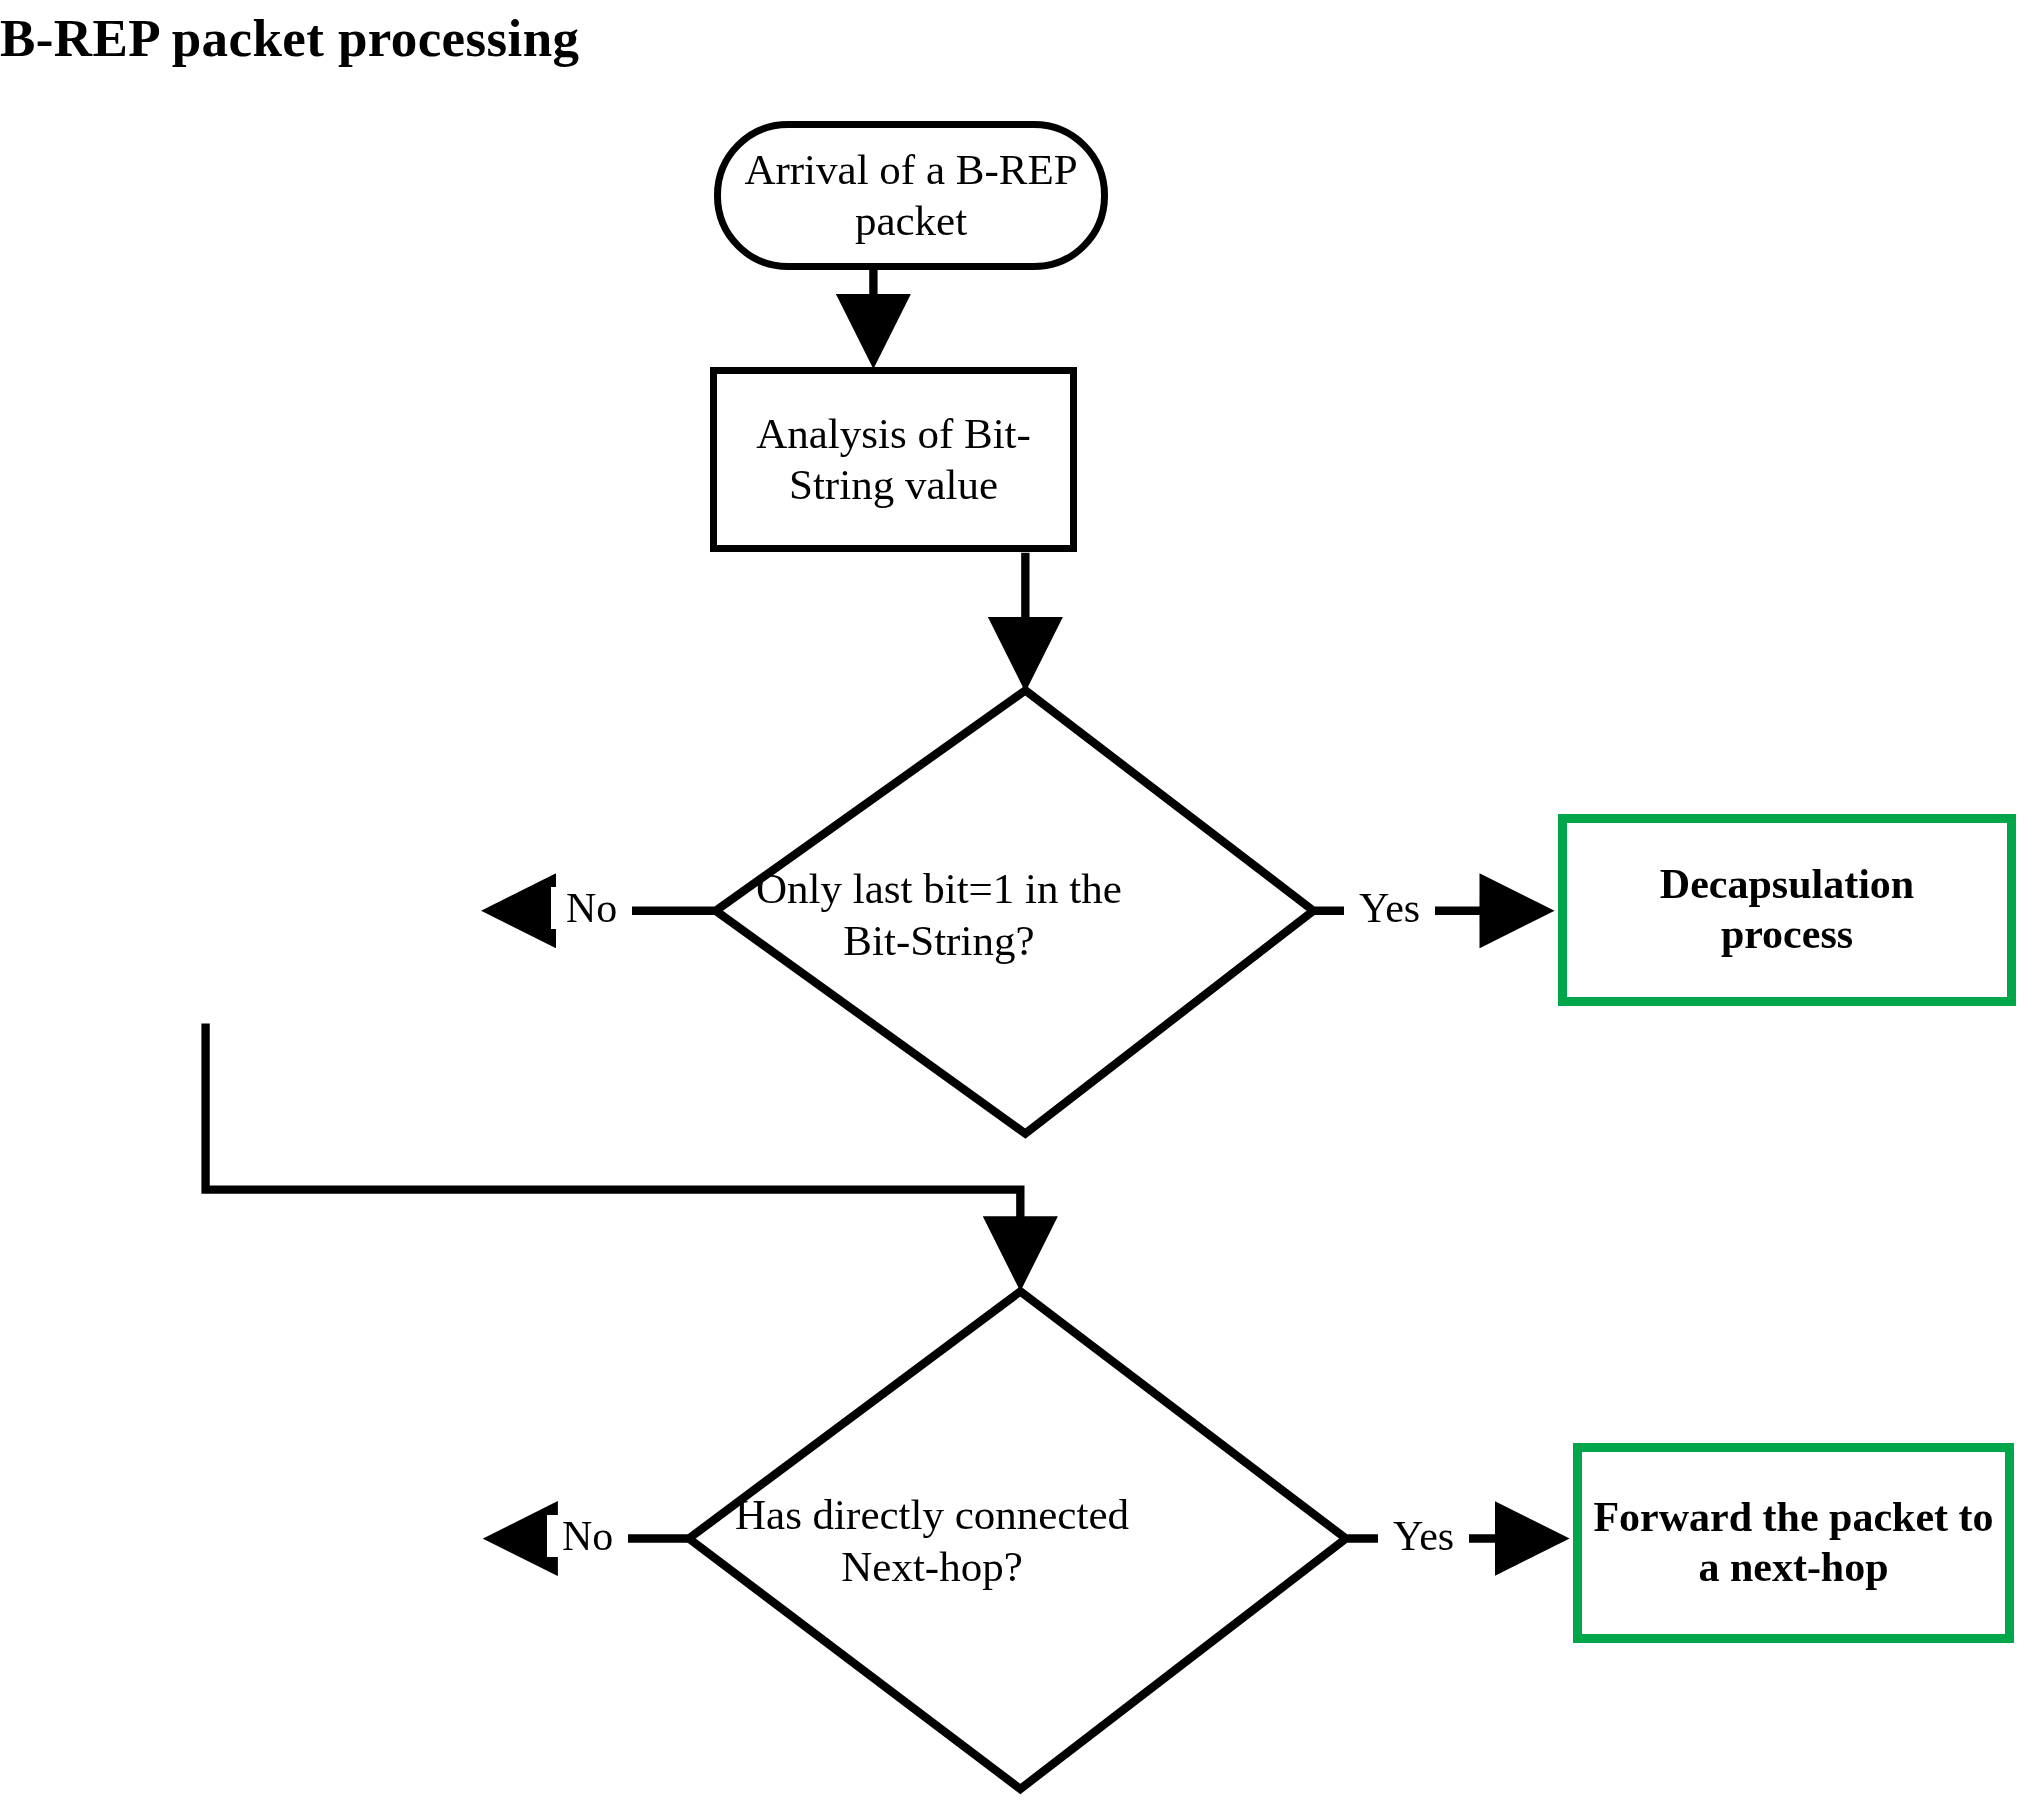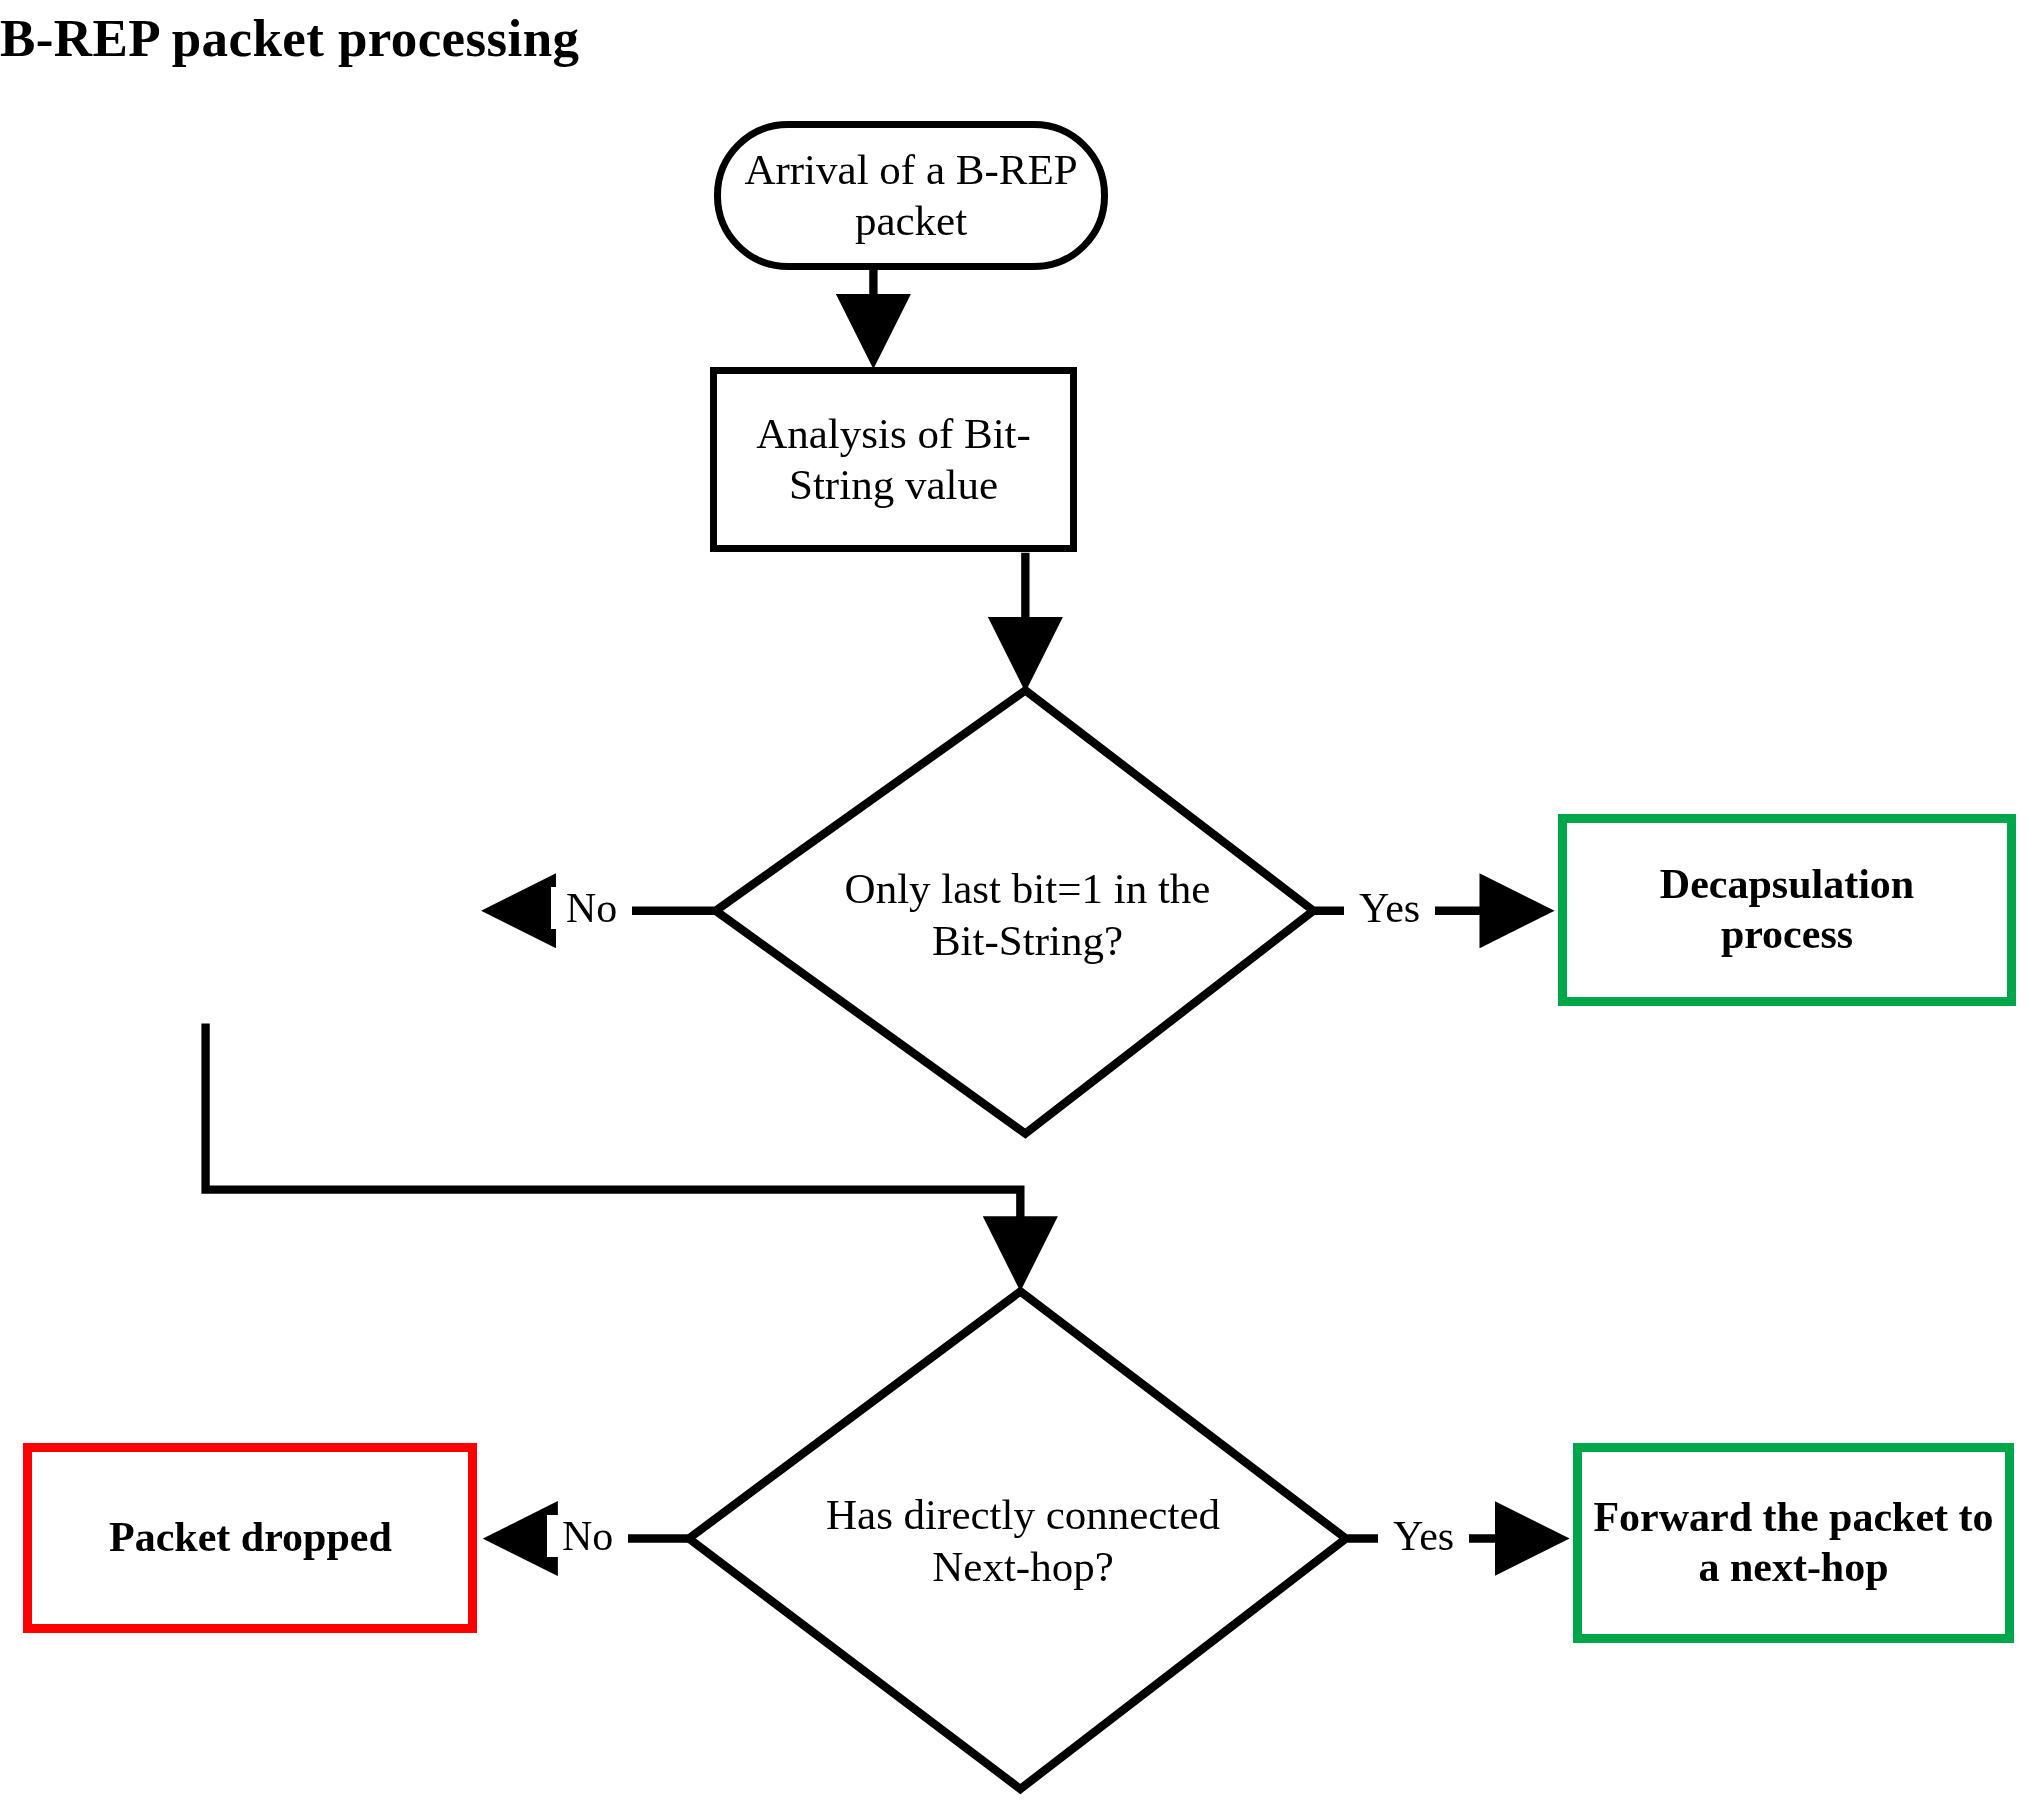--- a/index.html
+++ b/index.html
@@ -106,21 +106,20 @@
     border: 9.2px solid #ff0000;
     font-size: 42px;
     font-weight: bold;
   }
 
   
   .diamond-label {
     position: absolute;
     display: flex;
     align-items: center;
-    justify-content: center;
     text-align: center;
     font-size: 43px;
     color: #000000;
     line-height: 1.2;
   }
   #decision1-label {
     left: 756px;
     top: 852px;
     width: 543px;
     height: 125px;
@@ -197,23 +196,20 @@
   </div>
 
 
   <div class="node" id="decapsulation-node">
     <span>
       <span>Decapsulation</span><br>
       <span>process</span>
     </span>
   </div>
 
-  <div class="node" id="drop-node">
-    <span>Packet dropped</span>
-  </div>
 
   <div class="node" id="forward-node">
     <span>
       <span>Forward the packet to</span><br>
       <span>a next-hop</span>
     </span>
   </div>
 
   <div class="diamond-label" id="decision1-label">
     <span>

